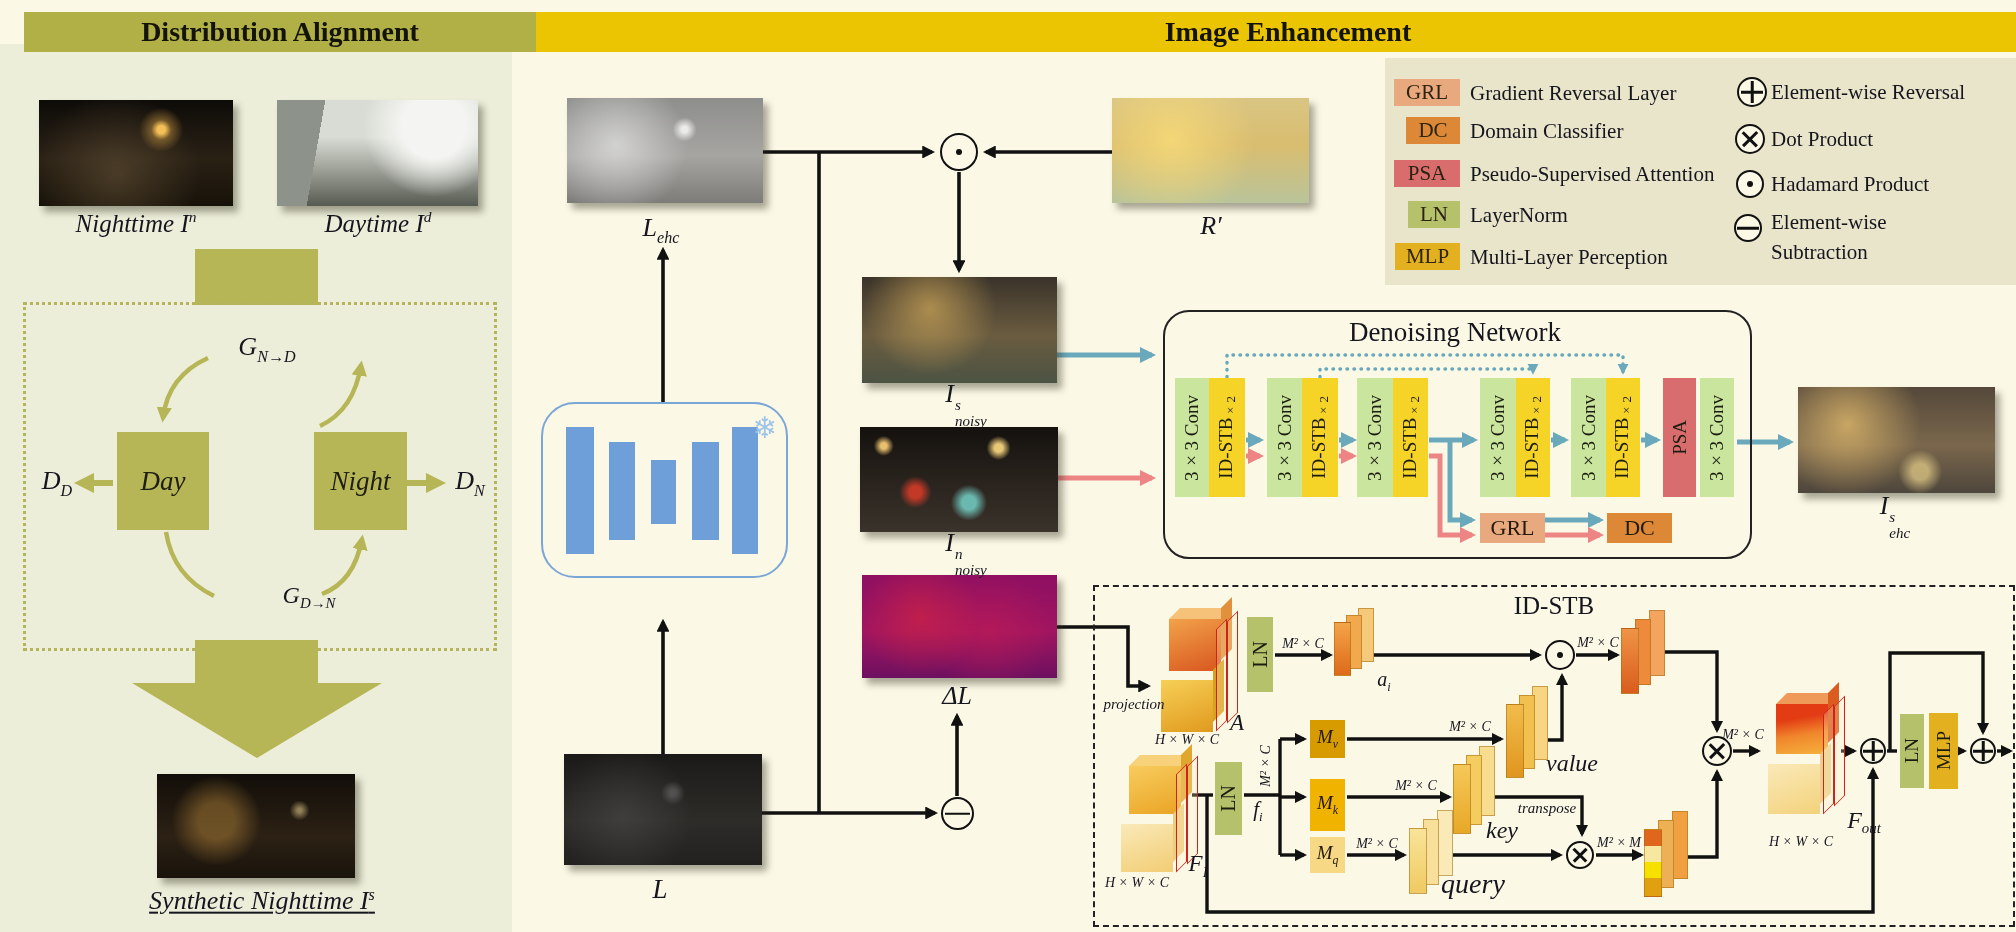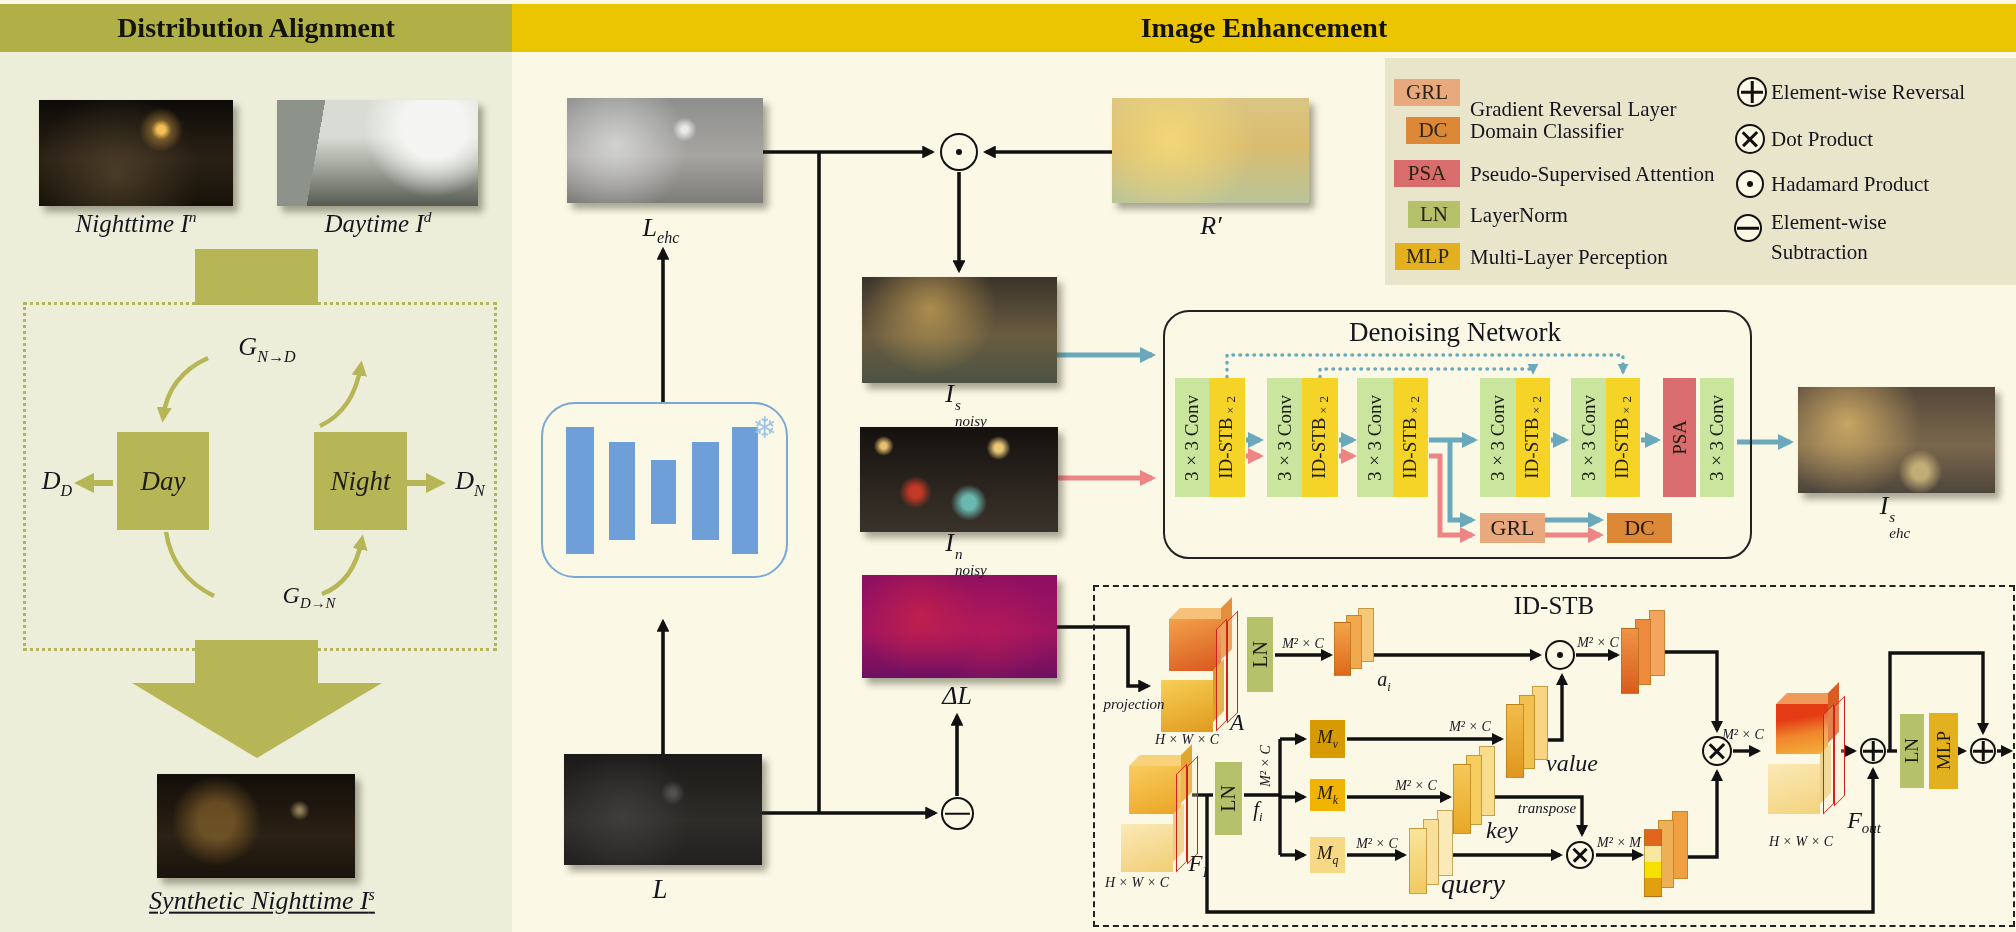--- a/index.html
+++ b/index.html
@@ -2,22 +2,22 @@
 <html><head>
 <meta charset="utf-8">
 <style>
   html,body{margin:0;padding:0;background:#fbf8e6;}
   .stage{position:relative;width:2016px;height:932px;overflow:hidden;
          font-family:"Liberation Serif",serif;color:#15151e;}
   .bg{position:absolute;z-index:0;}
   .abs{position:absolute;z-index:2;}
   svg.wires{position:absolute;left:0;top:0;z-index:1;}
   
-  .hdr{position:absolute;top:4px;height:48px;display:flex;align-items:center;justify-content:center;
-       font-weight:bold;font-size:28px;z-index:2;color:#131308;}
+  .hdr{position:absolute;top:12px;height:40px;display:flex;align-items:center;justify-content:center;
+       font-weight:bold;font-size:28px;z-index:2;color:#131308;margin-left:24px;}
   
   .lab{position:absolute;transform:translate(-50%,-50%);white-space:nowrap;z-index:3;
        font-family:"Liberation Serif",serif;color:#15151e;}
   .it{font-style:italic;}
   .ssub{font-size:.62em;font-style:italic;}
   .ssup{font-size:.62em;font-style:italic;}
   .stack{display:inline-flex;flex-direction:column;align-items:flex-start;font-size:.58em;
          line-height:1.05;vertical-align:-0.55em;margin-left:1px;font-style:italic;}
   
   .photo{position:absolute;z-index:2;box-shadow:5px 6px 7px rgba(40,40,20,.4);}
@@ -246,21 +246,21 @@
 
   <div class="photo ph-synth" style="left:157px;top:774px;width:198px;height:104px;"></div>
   <div class="lab it" style="left:262px;top:901px;font-size:26px;text-decoration:underline;">
     <span>Synthetic Nighttime I</span><sup class="ssup">s</sup>
   </div>
 
   <div class="legend"></div>
   <div class="chip" style="left:1394px;top:79px;width:66px;height:27px;background:#e8a97e;">
       <span>GRL</span>
     </div>
-  <div class="ltxt" style="left:1470px;top:109px;"><span>Gradient Reversal Layer</span></div>
+  <div class="ltxt" style="left:1470px;top:93px;"><span>Gradient Reversal Layer</span></div>
   <div class="chip" style="left:1406px;top:117px;width:54px;height:27px;background:#dd8836;">
       <span>DC</span>
     </div>
   <div class="ltxt" style="left:1470px;top:131px;"><span>Domain Classifier</span></div>
   <div class="chip" style="left:1394px;top:160px;width:66px;height:27px;background:#d96c6c;">
       <span>PSA</span>
     </div>
   <div class="ltxt" style="left:1470px;top:174px;"><span>Pseudo-Supervised Attention</span></div>
   <div class="chip" style="left:1408px;top:201px;width:52px;height:27px;background:#b5c16b;">
       <span>LN</span>
@@ -465,21 +465,21 @@
   <div class="lab it" style="left:1303px;top:644px;font-size:14px;"><span>M² × C</span></div>
   <div class="lab it" style="left:1598px;top:643px;font-size:14px;"><span>M² × C</span></div>
   <div class="lab it" style="left:1266px;top:766px;font-size:14px;transform:translate(-50%,-50%) rotate(-90deg);"><span>M² × C</span></div>
   <div class="lab it" style="left:1258px;top:811px;font-size:21px;">
     <span>f</span><sub class="ssub">i</sub>
   </div>
 
   <div class="mbox" style="left:1310px;top:720px;height:38px;background:#d79b00;">
     <span class="it"><span>M</span><sub class="ssub">v</sub></span>
   </div>
-  <div class="mbox" style="left:1310px;top:779px;height:32px;background:#f0b400;">
+  <div class="mbox" style="left:1310px;top:779px;height:52px;background:#f0b400;">
     <span class="it"><span>M</span><sub class="ssub">k</sub></span>
   </div>
   <div class="mbox" style="left:1310px;top:837px;height:36px;background:#f7d985;">
     <span class="it"><span>M</span><sub class="ssub">q</sub></span>
   </div>
   <div class="lab it" style="left:1470px;top:727px;font-size:14px;"><span>M² × C</span></div>
   <div class="lab it" style="left:1416px;top:786px;font-size:14px;"><span>M² × C</span></div>
   <div class="lab it" style="left:1377px;top:844px;font-size:14px;"><span>M² × C</span></div>
 
   <div class="slab" style="left:1506px;top:686px;width:44px;height:92px;">

